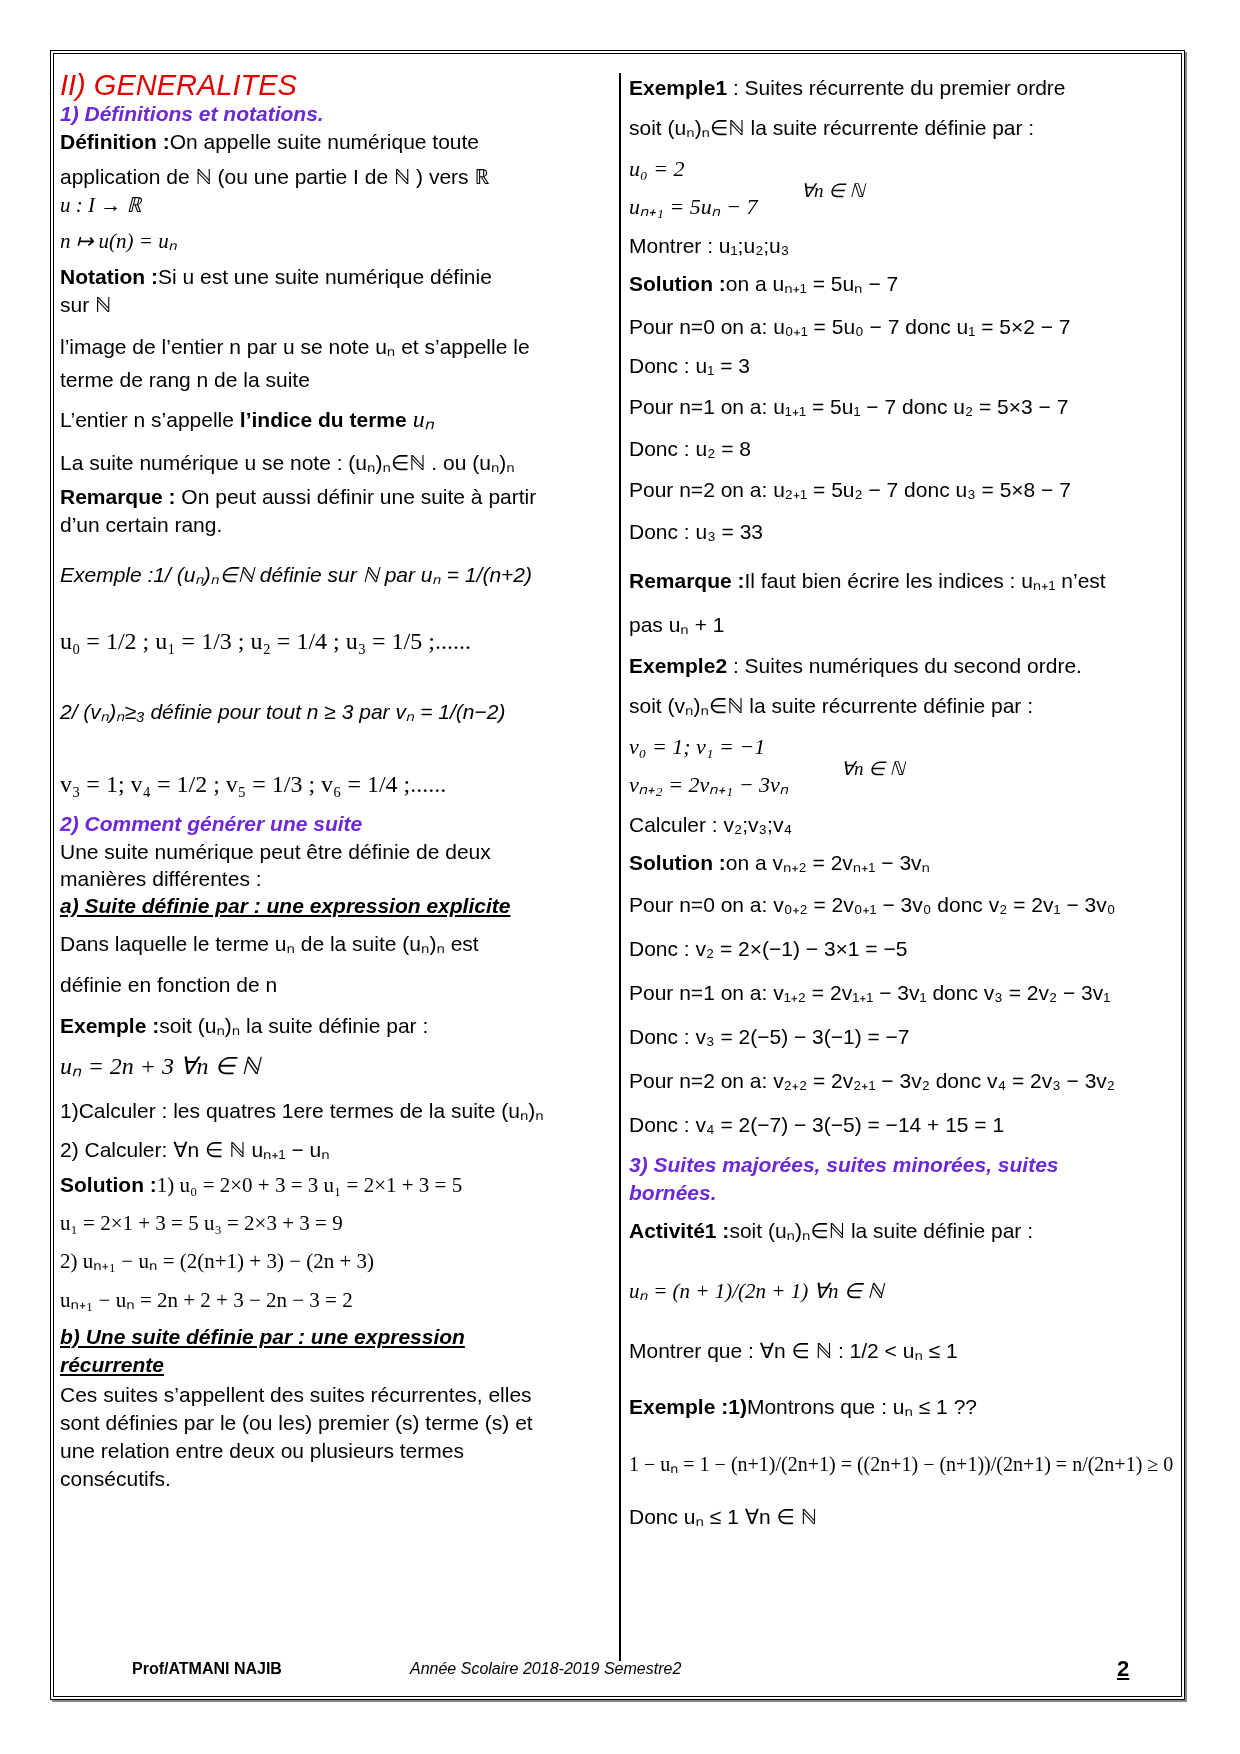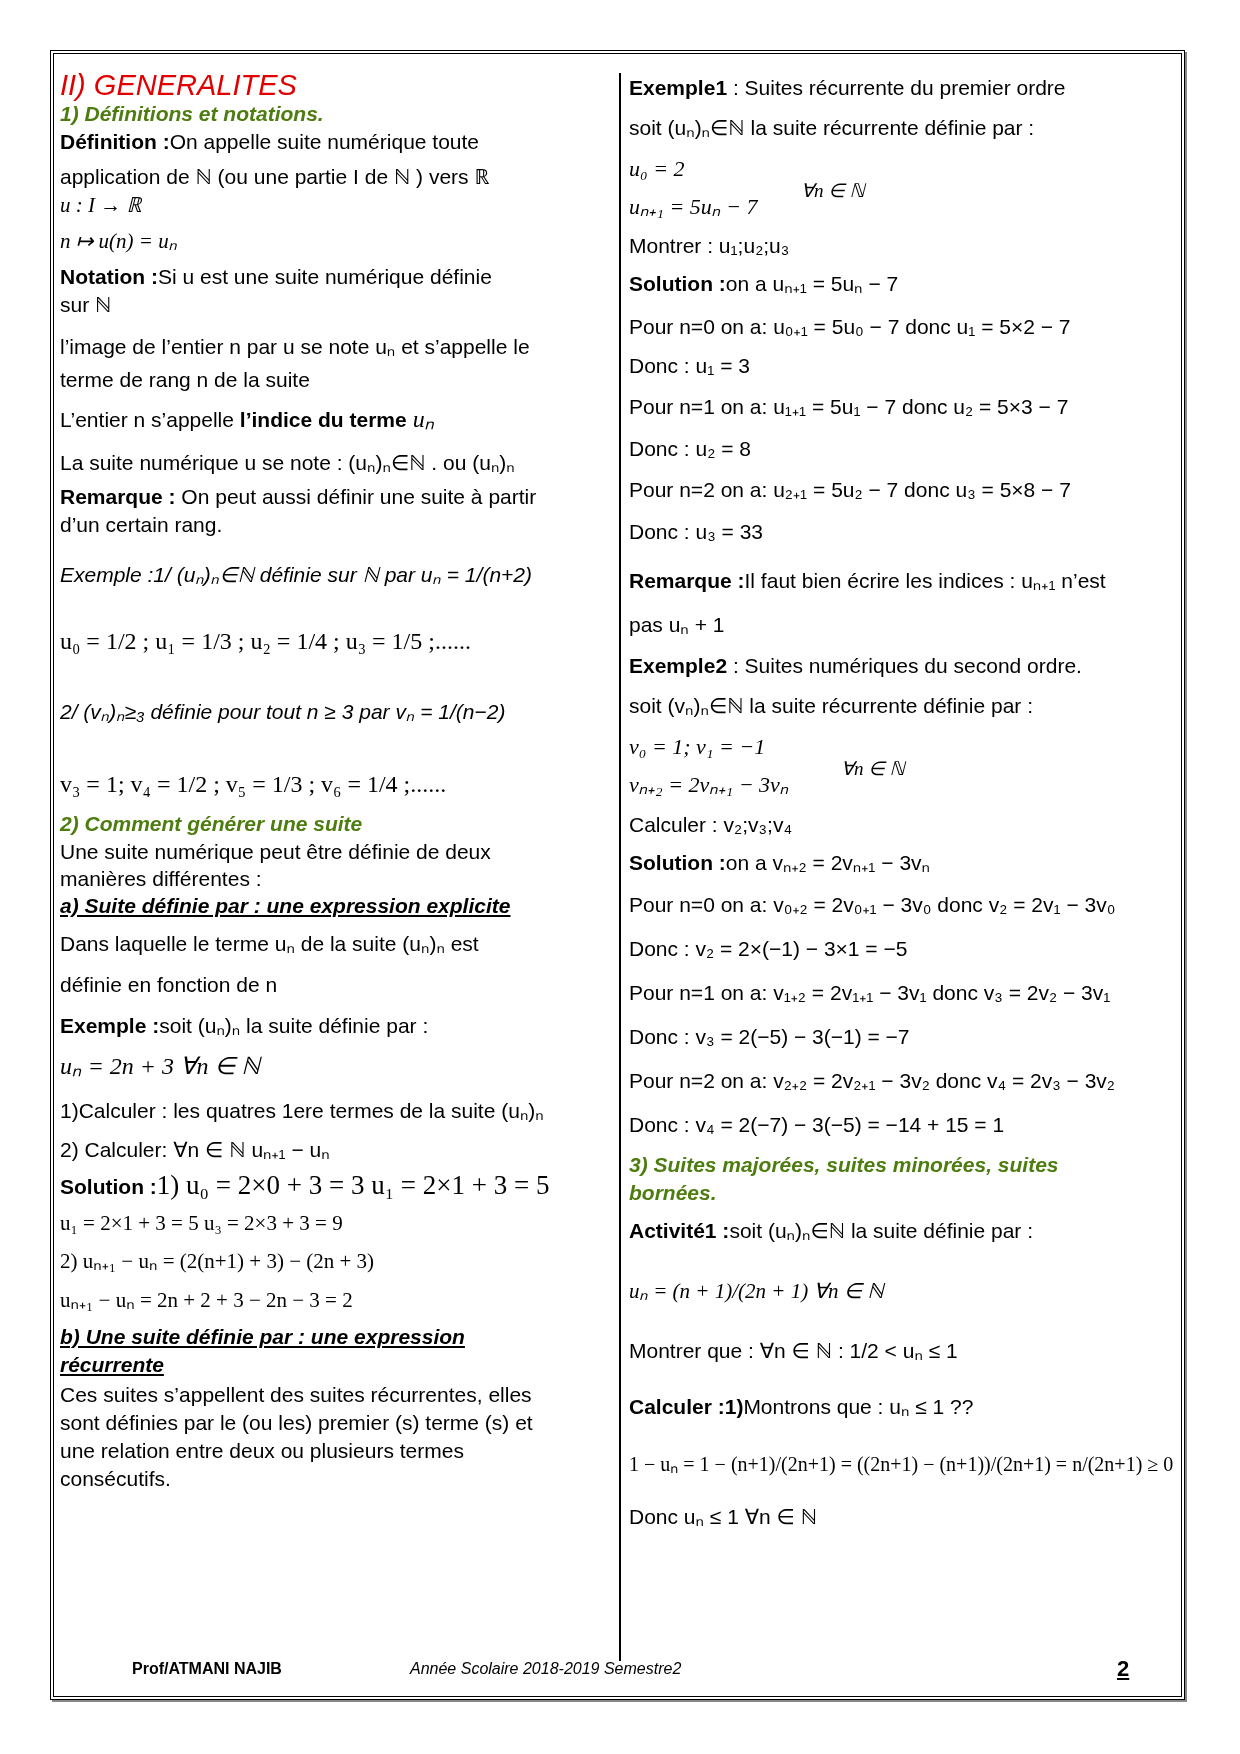--- a/index.html
+++ b/index.html
@@ -8,21 +8,21 @@
   .frame { position: absolute; left: 50px; top: 50px; width: 1133px; height: 1648px;
            border: 1px solid #000; box-shadow: 2px 2px 0 #888; }
   .frame-inner { position: absolute; left: 53px; top: 53px; width: 1127px; height: 1642px;
                  border: 1px solid #000; }
   .divider { position: absolute; left: 619px; top: 73px; width: 2px; height: 1588px; background: #000; }
   .col { position: absolute; top: 68px; }
   .col-left { left: 60px; width: 555px; }
   .col-right { left: 629px; width: 550px; }
   .ln { position: absolute; left: 0; white-space: nowrap; font-size: 21px; line-height: 26px; }
   .h1 { color: #e00000; font-style: italic; font-size: 29px; line-height: 34px; }
-  .h2 { color: #4d7c0f; font-style: italic; font-weight: bold; font-size: 21px; }
+  .h2 { color: #6d28d9; font-style: italic; font-weight: bold; font-size: 21px; }
   .h3 { font-style: italic; font-weight: bold; font-size: 21px; text-decoration: underline; }
   .b { font-weight: bold; }
   .it { font-style: italic; }
   .m { font-family: "Liberation Serif", serif; font-style: italic; font-size: 24px; }
   .mr { font-family: "Liberation Serif", serif; font-size: 24px; }
   .footer { position: absolute; top: 1660px; font-size: 16px; }
   .f-author { left: 132px; font-weight: bold; }
   .f-year { left: 410px; font-style: italic; }
   .f-page { left: 1117px; font-weight: bold; font-size: 22px; text-decoration: underline; top: 1656px; }
 </style>
@@ -55,21 +55,21 @@
   <div class="ln h2" style="top:743px">2) Comment générer une suite</div>
   <div class="ln" style="top:771px">Une suite numérique peut être définie de deux</div>
   <div class="ln" style="top:798px">manières différentes :</div>
   <div class="ln h3" style="top:825px">a) Suite définie par : une expression explicite</div>
   <div class="ln" style="top:863px">Dans laquelle le terme uₙ de la suite (uₙ)ₙ est</div>
   <div class="ln" style="top:904px">définie en fonction de n</div>
   <div class="ln" style="top:945px"><span class="b">Exemple :</span><span>soit (uₙ)ₙ  la suite définie par :</span></div>
   <div class="ln m" style="top:985px">uₙ = 2n + 3    ∀n ∈ ℕ</div>
   <div class="ln" style="top:1030px">1)Calculer : les quatres 1ere termes de la suite (uₙ)ₙ</div>
   <div class="ln" style="top:1069px">2)  Calculer:   ∀n ∈ ℕ   uₙ₊₁ − uₙ</div>
-  <div class="ln" style="top:1104px"><span class="b">Solution :</span><span class="mr" style="font-size:27px">1) u₀ = 2×0 + 3 = 3    u₁ = 2×1 + 3 = 5</span></div>
+  <div class="ln" style="top:1104px"><span class="b">Solution :</span><span class="mr" style="font-size:21px">1) u₀ = 2×0 + 3 = 3    u₁ = 2×1 + 3 = 5</span></div>
   <div class="ln mr" style="top:1142px;font-size:21px">u₁ = 2×1 + 3 = 5     u₃ = 2×3 + 3 = 9</div>
   <div class="ln mr" style="top:1180px;font-size:21px">2) uₙ₊₁ − uₙ = (2(n+1) + 3) − (2n + 3)</div>
   <div class="ln mr" style="top:1219px;font-size:21px">uₙ₊₁ − uₙ = 2n + 2 + 3 − 2n − 3 = 2</div>
   <div class="ln h3" style="top:1256px">b) Une suite définie par : une expression</div>
   <div class="ln h3" style="top:1284px">récurrente</div>
   <div class="ln" style="top:1314px">Ces suites s’appellent des suites récurrentes, elles</div>
   <div class="ln" style="top:1342px">sont définies par le (ou les) premier (s) terme (s) et</div>
   <div class="ln" style="top:1370px">une relation entre deux ou plusieurs termes</div>
   <div class="ln" style="top:1398px">consécutifs.</div>
 </div>
@@ -101,20 +101,20 @@
   <div class="ln" style="top:868px">Donc : v₂ = 2×(−1) − 3×1 = −5</div>
   <div class="ln" style="top:912px">Pour n=1 on a: v₁₊₂ = 2v₁₊₁ − 3v₁ donc v₃ = 2v₂ − 3v₁</div>
   <div class="ln" style="top:956px">Donc : v₃ = 2(−5) − 3(−1) = −7</div>
   <div class="ln" style="top:1000px">Pour n=2 on a: v₂₊₂ = 2v₂₊₁ − 3v₂ donc v₄ = 2v₃ − 3v₂</div>
   <div class="ln" style="top:1044px">Donc : v₄ = 2(−7) − 3(−5) = −14 + 15 = 1</div>
   <div class="ln h2" style="top:1084px">3) Suites majorées, suites minorées, suites</div>
   <div class="ln h2" style="top:1112px">bornées.</div>
   <div class="ln" style="top:1150px"><span class="b">Activité1 :</span><span>soit (uₙ)ₙ∈ℕ   la suite définie par :</span></div>
   <div class="ln m" style="top:1210px;font-size:21px">uₙ = (n + 1)/(2n + 1)   ∀n ∈ ℕ</div>
   <div class="ln" style="top:1270px">Montrer que :   ∀n ∈ ℕ   : 1/2 &lt; uₙ ≤ 1</div>
-  <div class="ln" style="top:1326px"><span class="b">Calculer :1)</span><span>Montrons que :    uₙ ≤ 1 ??</span></div>
+  <div class="ln" style="top:1326px"><span class="b">Exemple :1)</span><span>Montrons que :    uₙ ≤ 1 ??</span></div>
   <div class="ln mr" style="top:1383px;font-size:20px">1 − uₙ = 1 − (n+1)/(2n+1) = ((2n+1) − (n+1))/(2n+1) = n/(2n+1) ≥ 0</div>
   <div class="ln" style="top:1436px">Donc uₙ ≤ 1   ∀n ∈ ℕ</div>
 </div>
 
 <div class="footer f-author">Prof/ATMANI NAJIB</div>
 <div class="footer f-year">Année Scolaire 2018-2019   Semestre2</div>
 <div class="footer f-page">2</div>
 
 </body></html>

